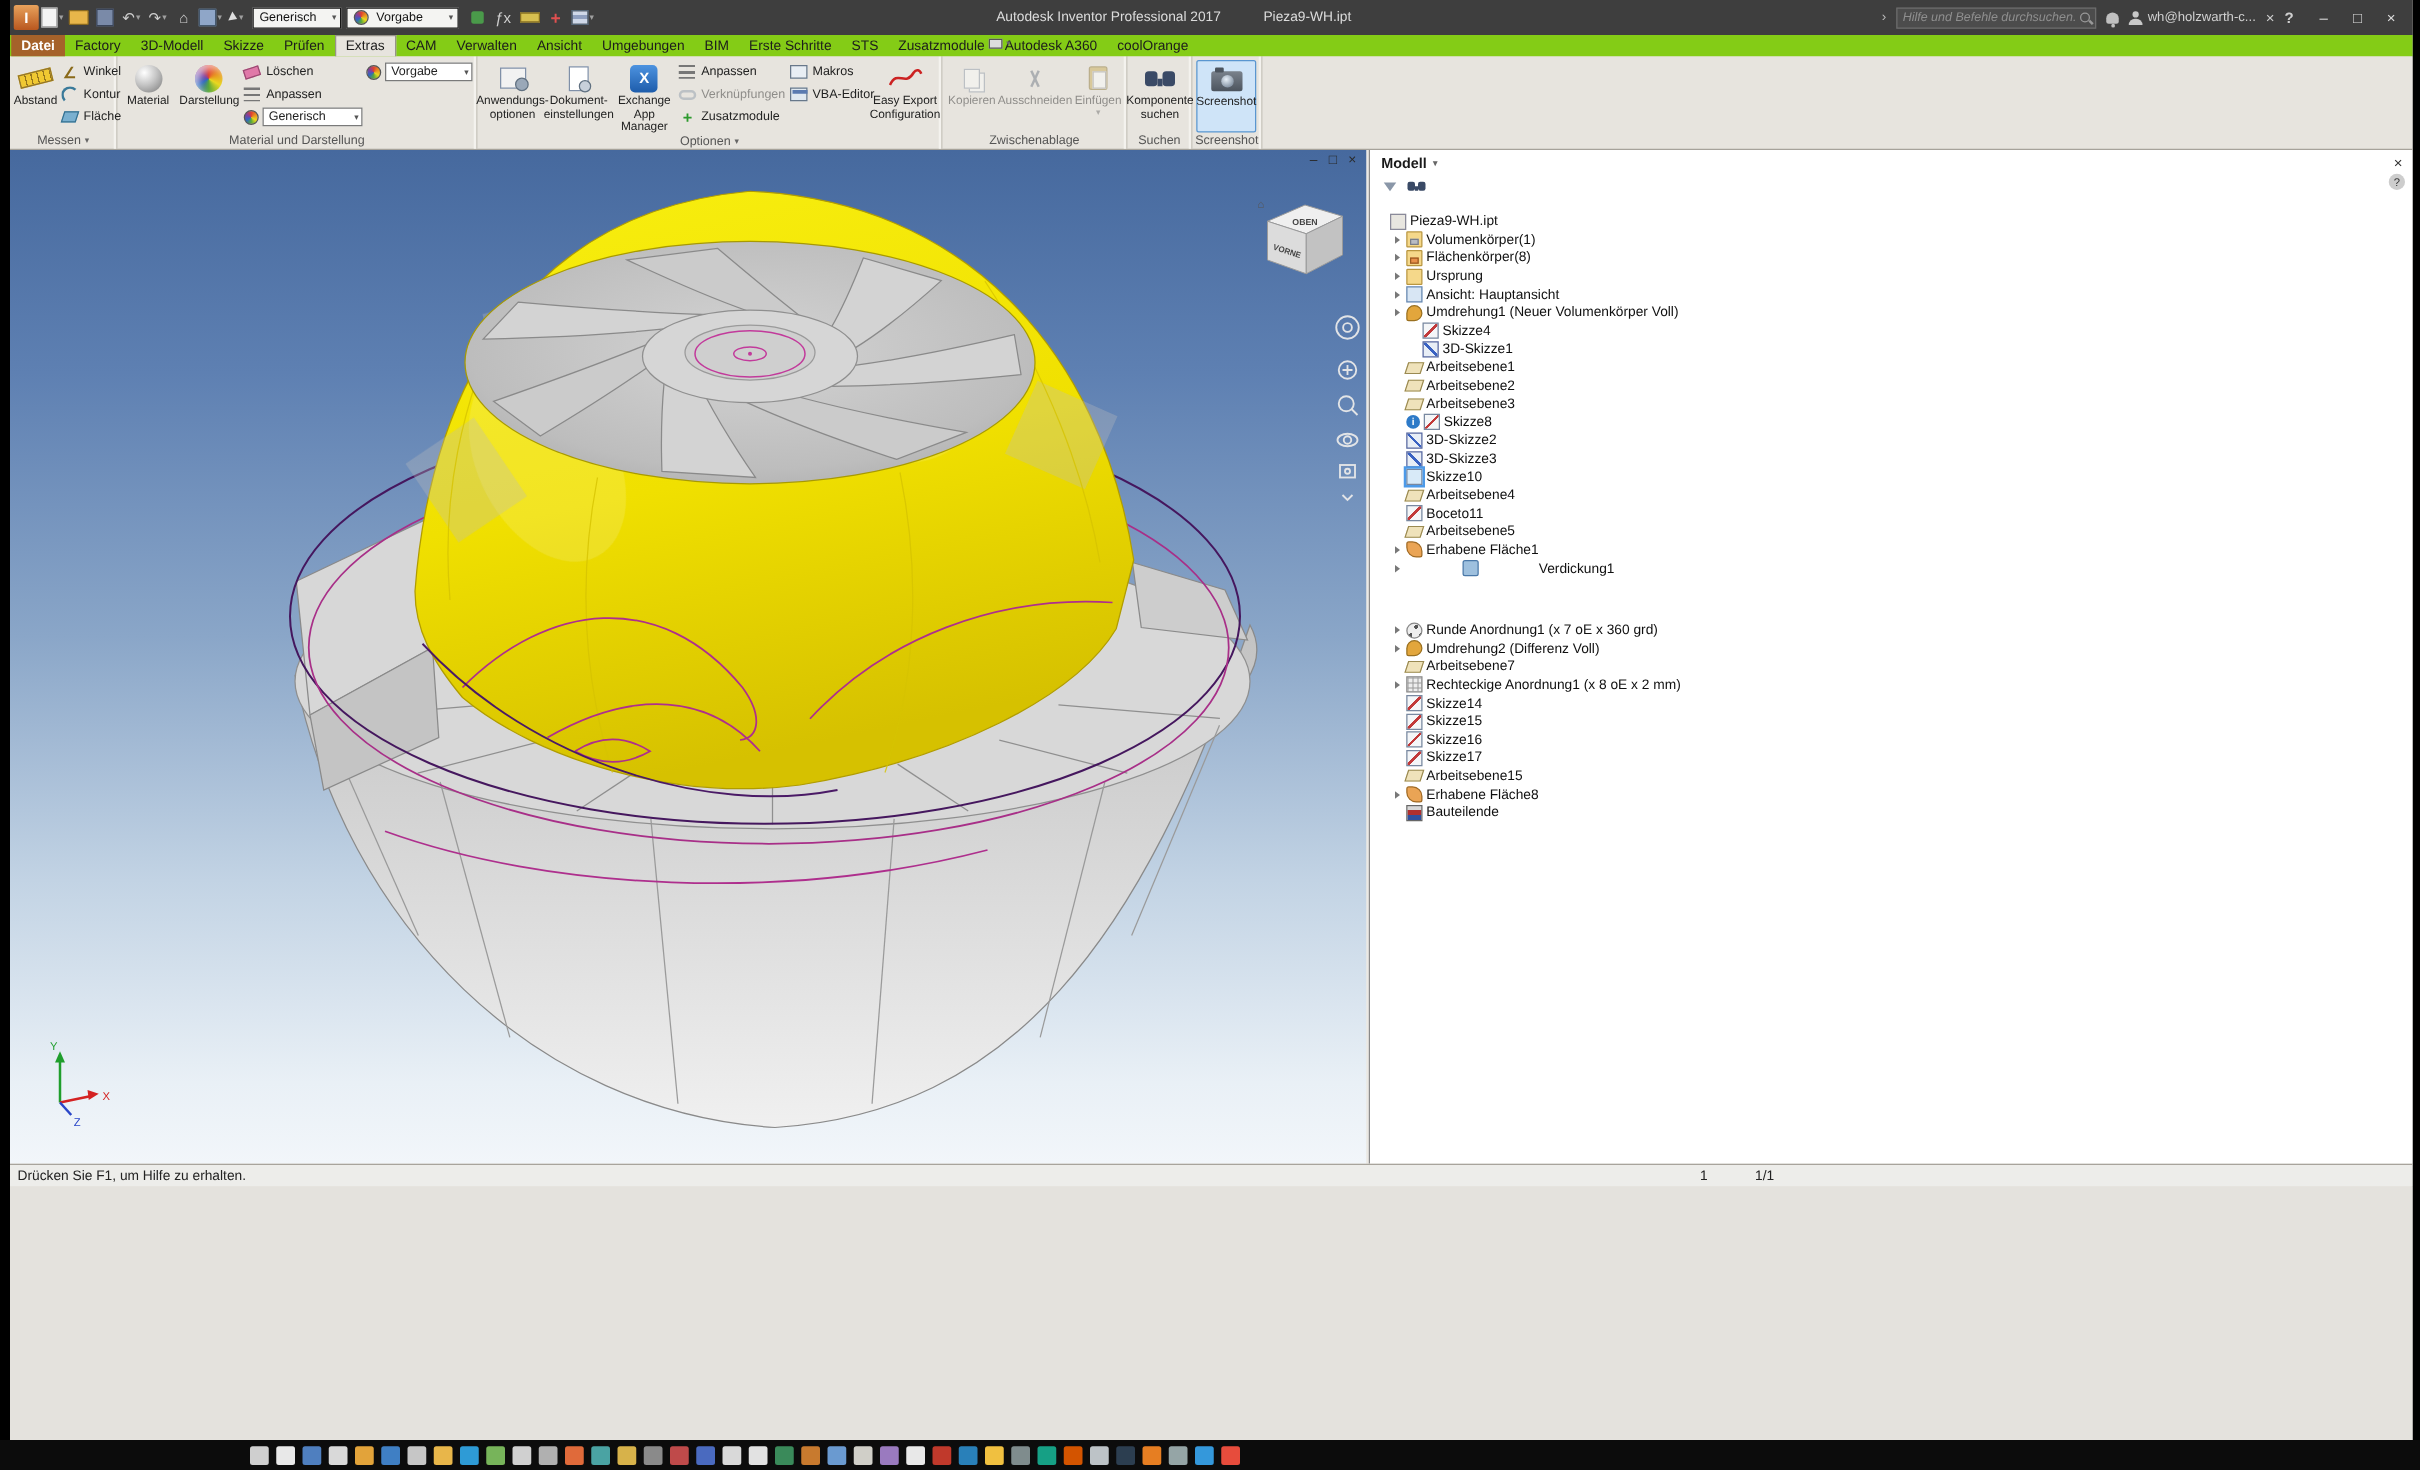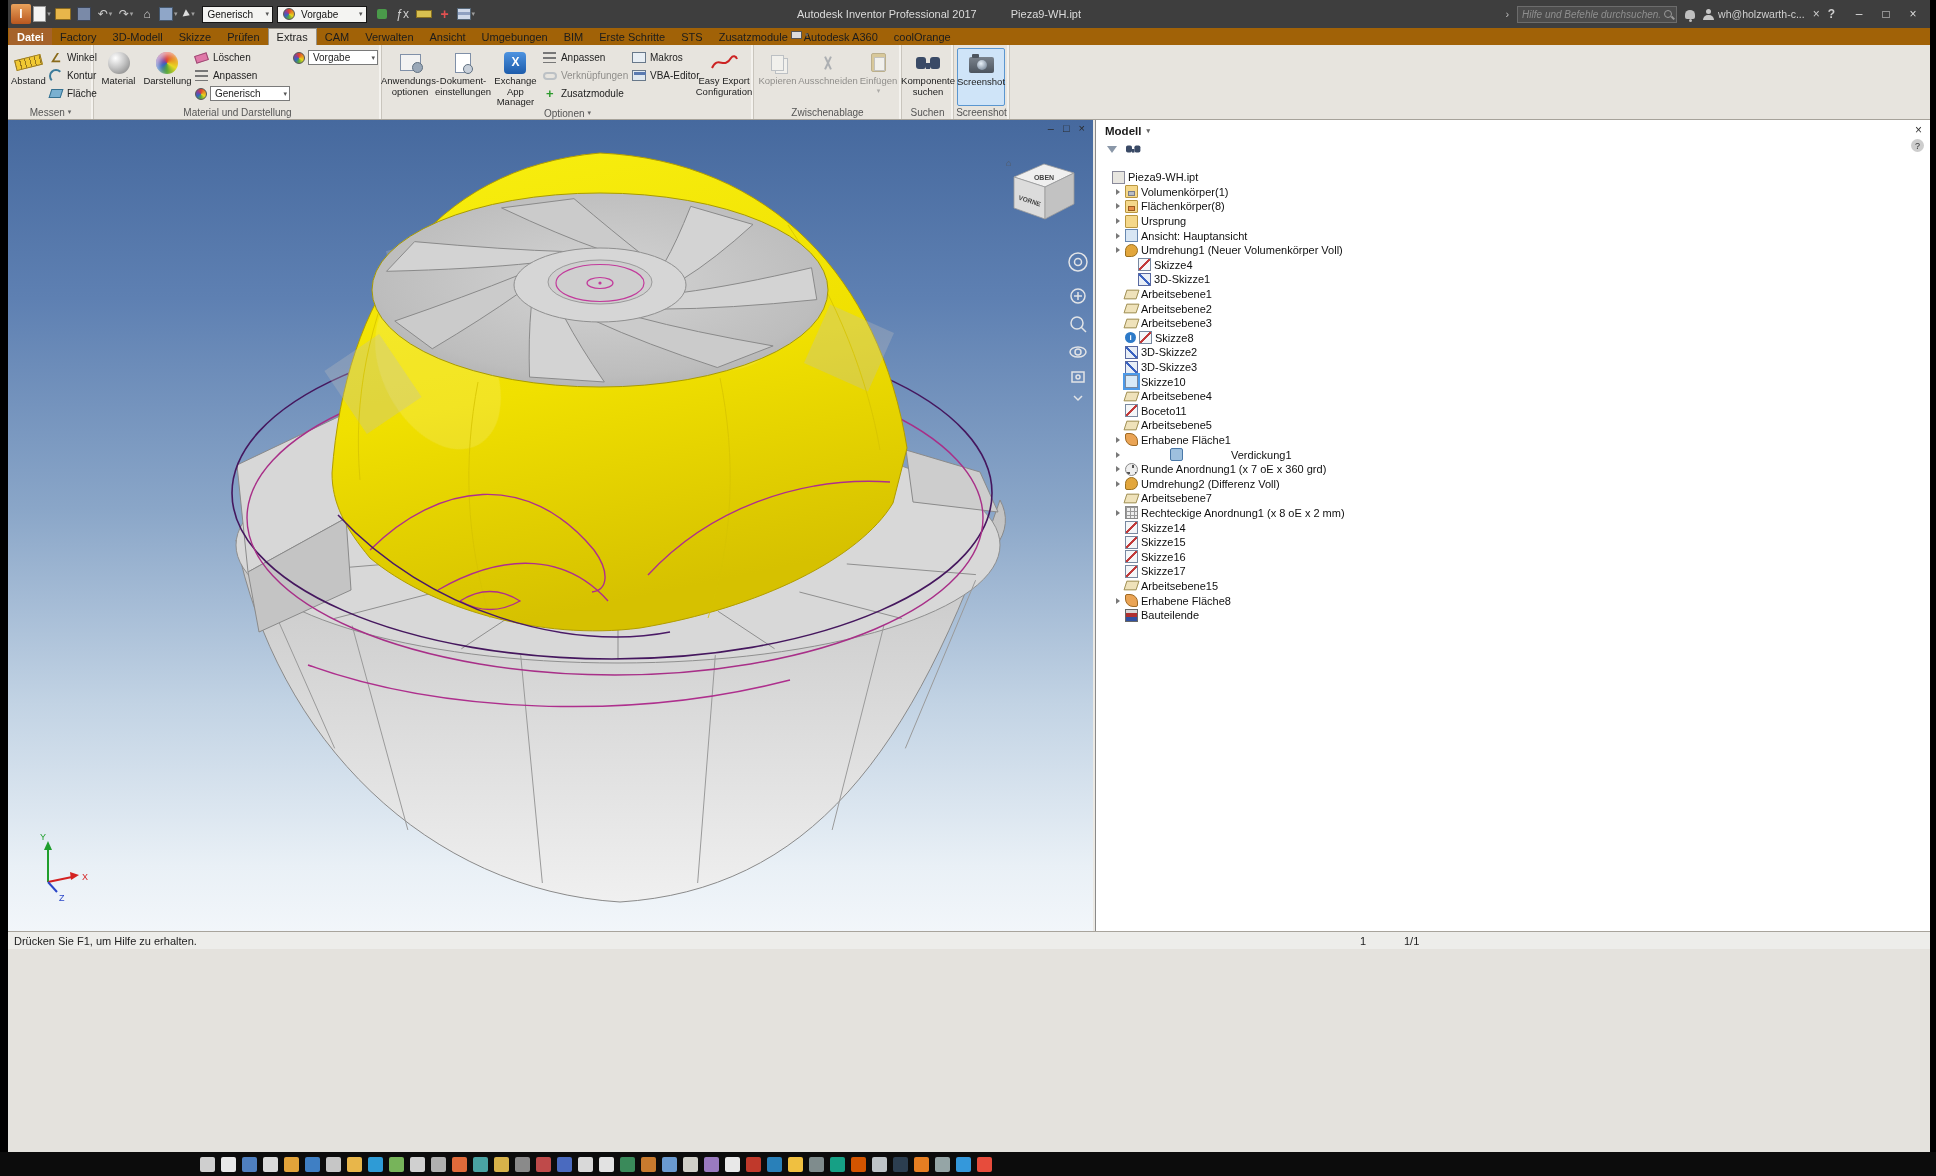--- a/index.html
+++ b/index.html
@@ -40,21 +40,21 @@
 .user{display:flex;align-items:center;gap:4px;font-size:10.5px;color:#d0d0d0}
 .person{width:11px;height:11px;position:relative}
 .person::before{content:"";position:absolute;left:3px;top:0;width:5px;height:5px;border-radius:50%;background:#c8c8c8}
 .person::after{content:"";position:absolute;left:0;bottom:0;width:11px;height:5px;border-radius:5px 5px 0 0;background:#c8c8c8}
 .tbico{color:#cfcfcf;font-size:12px}
 .qhelp{color:#cfcfcf;font-size:12px;font-weight:bold}
 .winbtns{display:flex;gap:3px;margin-left:4px}
 .winbtn{width:24px;height:20px;display:flex;align-items:center;justify-content:center;color:#ddd;font-size:12px}
 
 
-.tabrow{position:absolute;top:28px;left:0;right:0;height:17px;background:#a16207;display:flex;align-items:stretch;padding-left:1px;font-size:11px;z-index:4}
+.tabrow{position:absolute;top:28px;left:0;right:0;height:17px;background:#84cc16;display:flex;align-items:stretch;padding-left:1px;font-size:11px;z-index:4}
 .tab{display:flex;align-items:center;padding:0 8px;color:#1c1c1c;white-space:nowrap}
 .tab.datei{background:#a5622a;color:#fff;font-weight:bold}
 .tab.active{background:#e7e4de;border:1px solid #97938a;border-bottom:none}
 .tab-extra{display:flex;align-items:center;gap:3px;margin-left:8px;color:#444}
 .tab-extra .bar{width:11px;height:8px;border:1px solid #555;background:#ddd}
 
 
 .ribbon{position:absolute;top:45px;left:0;right:0;height:75px;background:#e7e4de;border-bottom:1px solid #a6a29a;display:flex;z-index:3}
 .rpanel{display:flex;flex-direction:column;border-right:1px solid #c9c5bd;box-shadow:inset -2px 0 0 #f4f2ee}
 .rcontent{flex:1;display:flex;align-items:flex-start;padding:3px 2px 0 3px;gap:3px}
@@ -782,21 +782,21 @@
           <span>Erhabene Fläche1</span>
         </div>
 
         <div class="trow has-children" style="padding-left: 15px; gap: 48px;">
           <span class="arrow"></span>
 
           <span class="ticon ti-thicken"></span>
           <span>Verdickung1</span>
         </div>
 
-        <div class="trow has-children" style="padding-left: 15px;">
+        <div class="trow has-children" style="padding-left: 15px; margin-top: 35px;">
           <span class="arrow"></span>
 
           <span class="ticon ti-pattern-circ"></span>
           <span>Runde Anordnung1 (x 7 oE x 360 grd)</span>
         </div>
 
         <div class="trow has-children" style="padding-left: 15px;">
           <span class="arrow"></span>
 
           <span class="ticon ti-revolve"></span>

